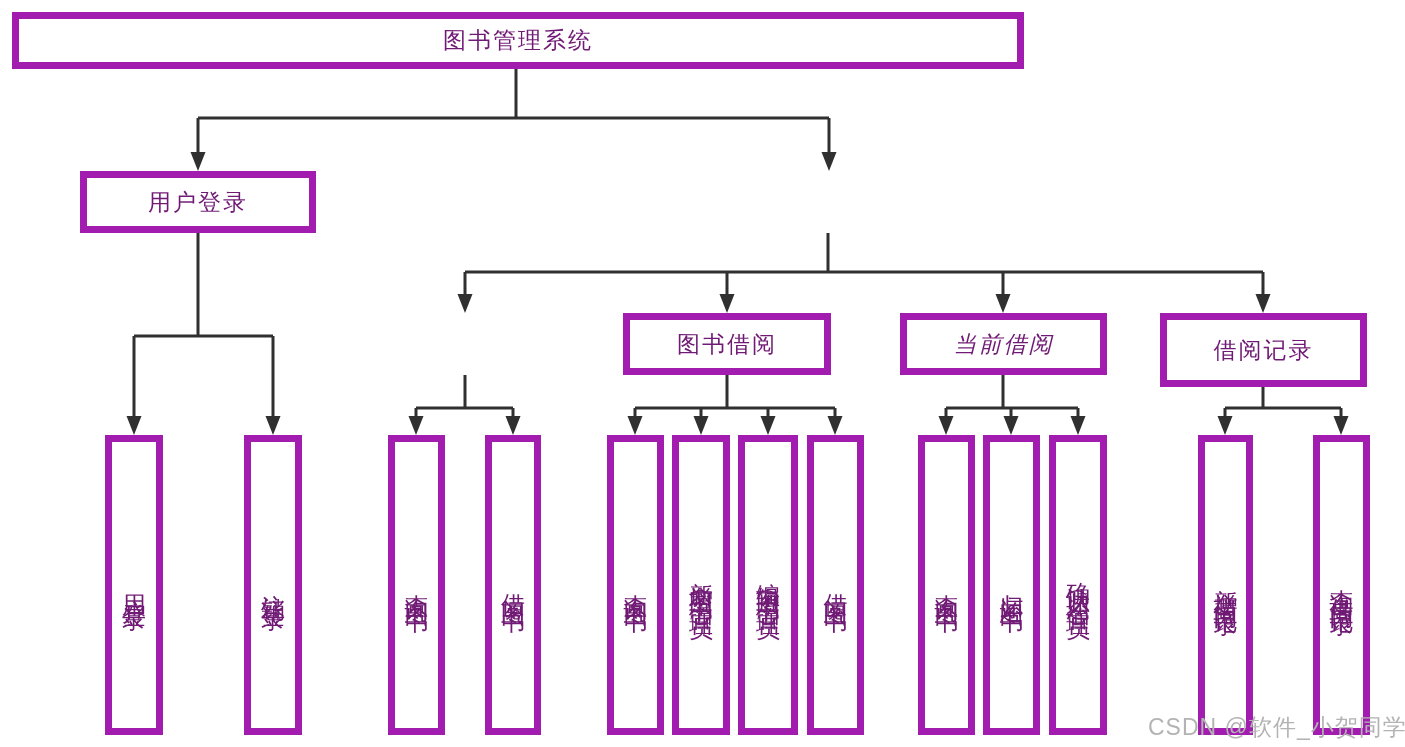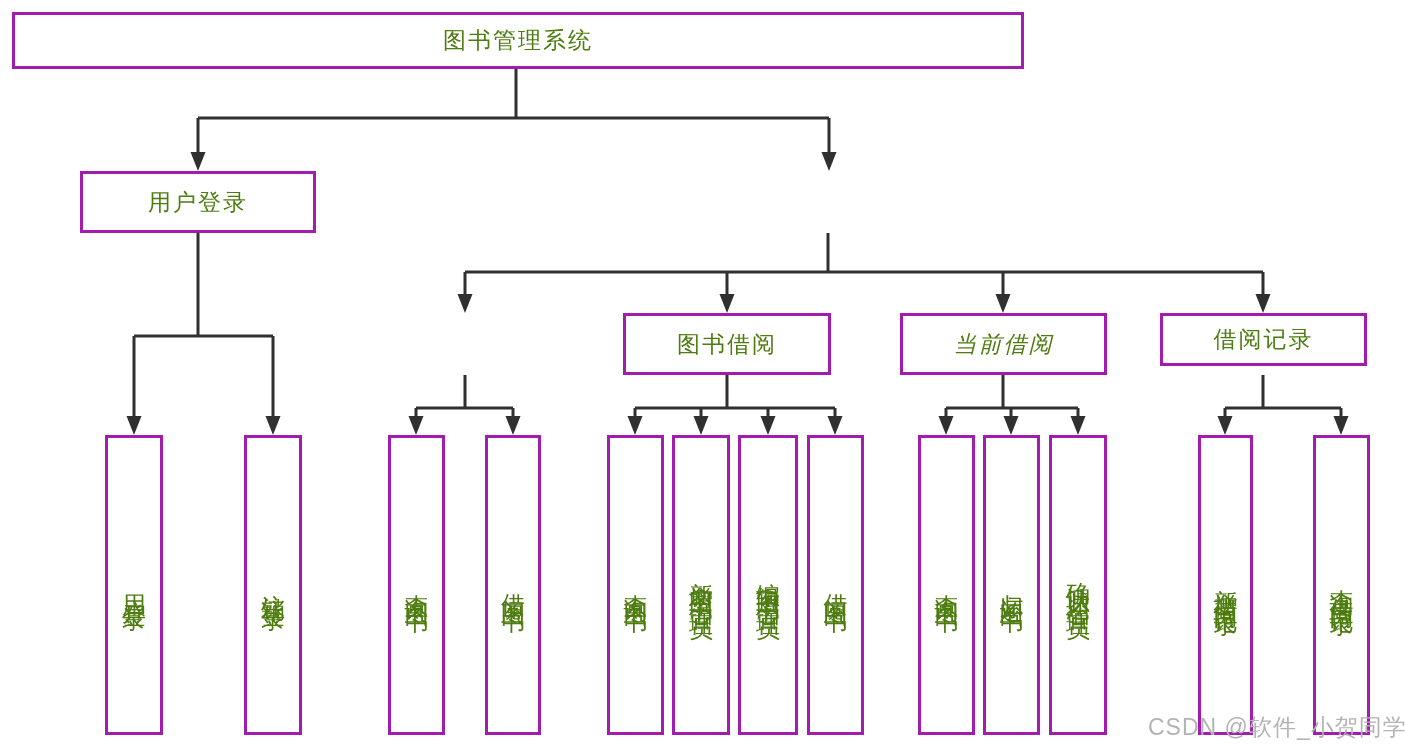--- a/index.html
+++ b/index.html
@@ -28,22 +28,22 @@
   }
   #connectors polygon {
     fill: #303030;
     stroke: none;
   }
   .box {
     position: absolute;
     z-index: 2;
     box-sizing: border-box;
     background: #ffffff;
-    border: 3px solid #a21caf;
-    color: #4d7c0f;
+    border: 7px solid #a21caf;
+    color: #701a75;
     display: flex;
     align-items: center;
     justify-content: center;
     text-align: center;
   }
   .box.h {
     font-size: 23px;
     letter-spacing: 2px;
     line-height: 1;
   }
@@ -119,21 +119,21 @@
       <polygon points="1333.5,416 1348.5,416 1341,435"></polygon>
     </g>
   </svg>
 
   <div class="box h" style="left:12px; top:12px; width:1012px; height:57px;">图书管理系统</div>
 
   <div class="box h" style="left:80px; top:171px; width:236px; height:62px;">用户登录</div>
 
   <div class="box h" style="left:623px; top:313px; width:208px; height:62px;text-align:center;">图书借阅</div>
   <div class="box h" style="left:900px; top:313px; width:207px; height:62px;font-style:italic;">当前借阅</div>
-  <div class="box h" style="left:1160px; top:313px; width:207px; height:53px;text-align:right;">借阅记录</div>
+  <div class="box h" style="left:1160px; top:313px; width:207px; height:74px;text-align:right;">借阅记录</div>
 
   <div class="box v" style="left:105px; top:435px; width:58px; height:300px;">用户登录</div>
   <div class="box v" style="left:244px; top:435px; width:58px; height:300px;">注销登录</div>
 
   <div class="box v" style="left:388px; top:435px; width:57px; height:300px;">查询图书</div>
   <div class="box v" style="left:485px; top:435px; width:56px; height:300px;">借阅图书</div>
 
   <div class="box v" style="left:607px; top:435px; width:57px; height:300px;">查询图书</div>
   <div class="box v" style="left:672px; top:435px; width:58px; height:300px;">新增图书（管理员）</div>
   <div class="box v" style="left:738px; top:435px; width:60px; height:300px;">编辑图书（管理员）</div>

